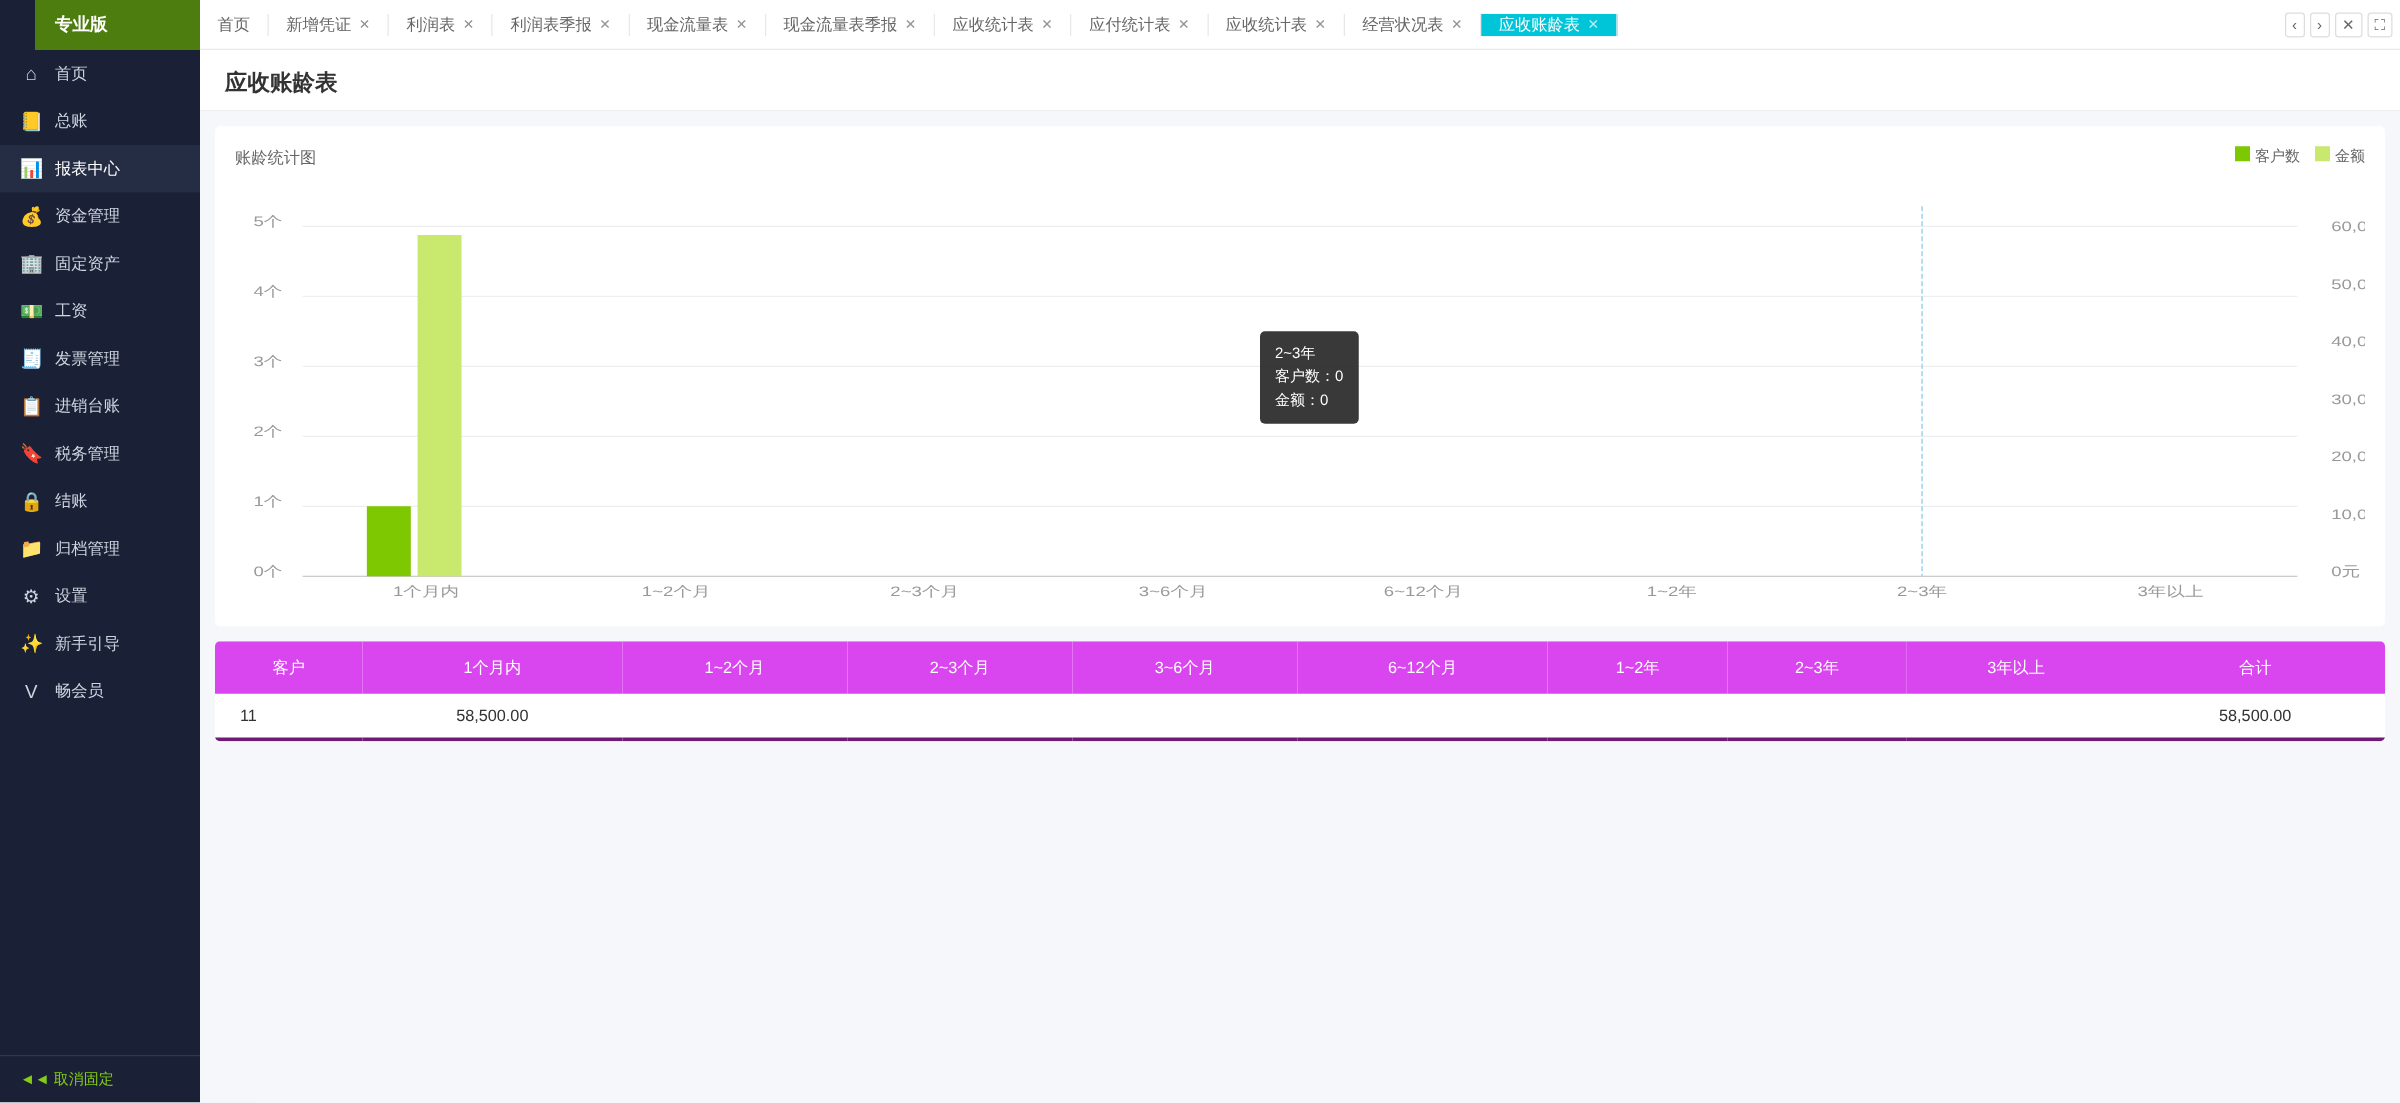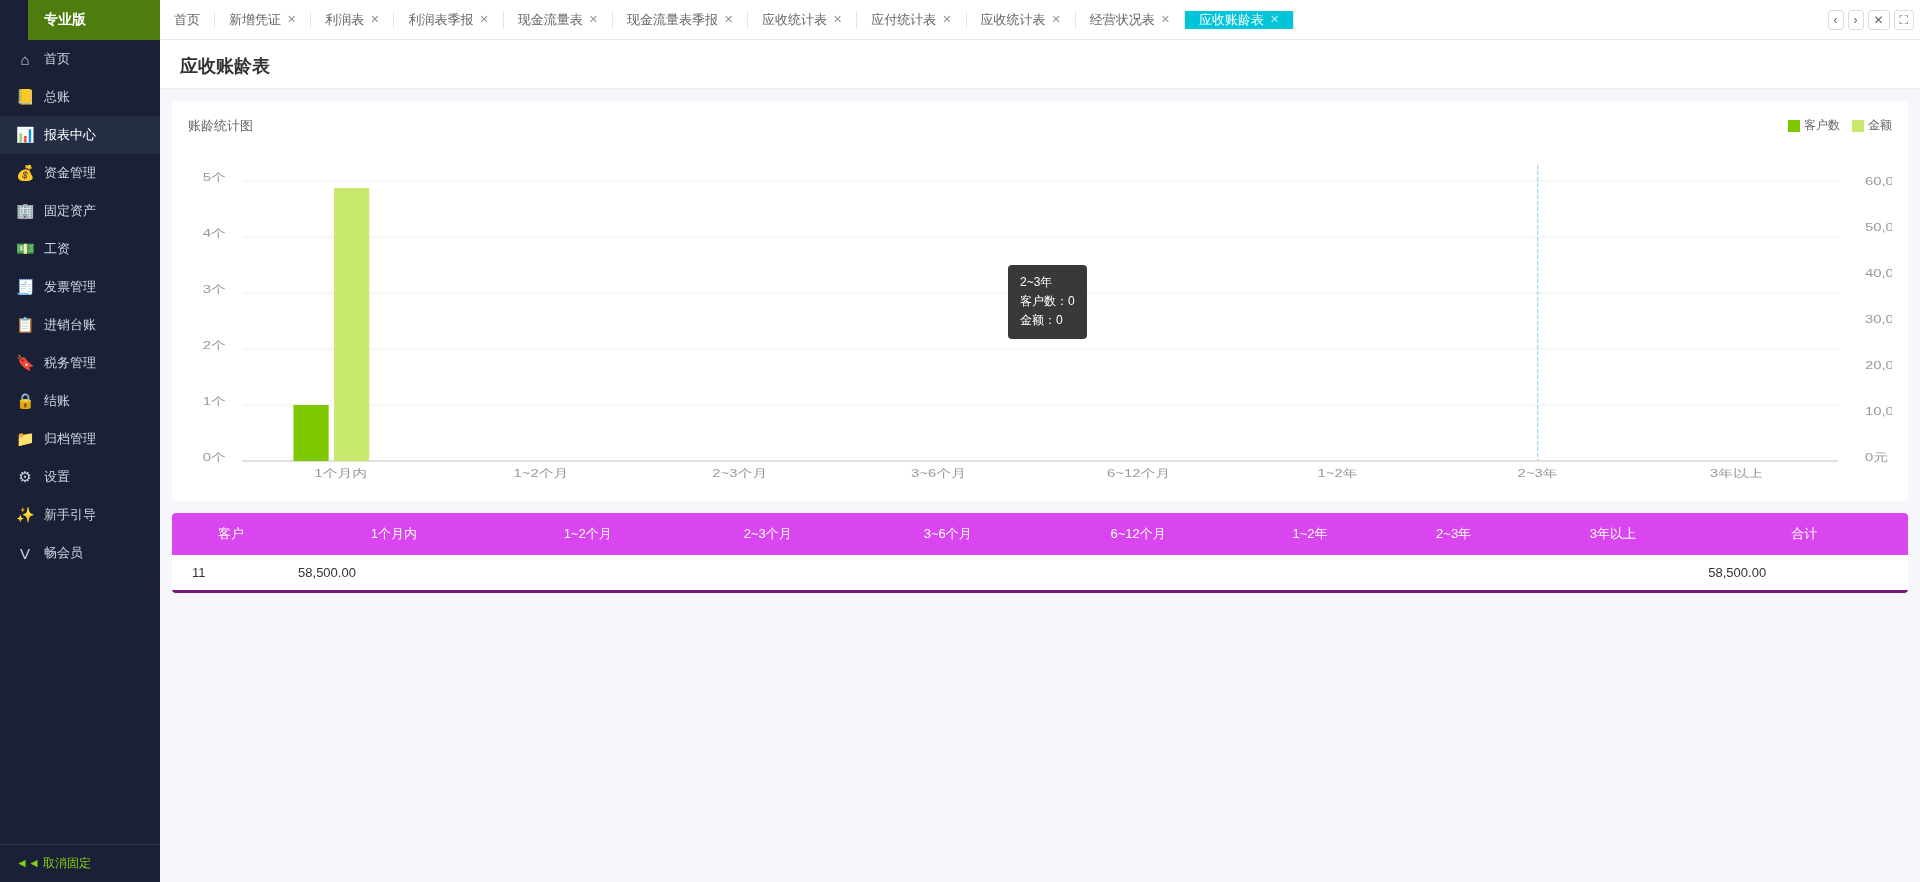--- a/index.html
+++ b/index.html
@@ -181,21 +181,21 @@
     .chart-legend {
       position: absolute;
       top: 16px;
       right: 16px;
       display: flex;
       align-items: center;
       gap: 12px;
       font-size: 12px;
       color: #666;
     }
-    .legend-item { display: flex; align-items: center; gap: 4px; }
+    .legend-item { display: flex; align-items: flex-start; gap: 4px; }
     .legend-dot { width: 12px; height: 12px; }
 
     
     .chart-svg-wrap {
       width: 100%;
       height: 340px;
       position: relative;
     }
 
     
@@ -217,21 +217,21 @@
       padding: 12px 8px;
       text-align: center;
       font-size: 13px;
       font-weight: normal;
     }
     .data-table tbody tr {
       border-bottom: 3px solid #701a75;
     }
     .data-table tbody td {
       padding: 10px 8px;
-      text-align: left;
+      text-align: center;
       font-size: 13px;
       color: #333;
     }
     .data-table tbody td:first-child {
       text-align: left;
       padding-left: 20px;
     }
     .data-table tbody tr.total-row {
       font-weight: bold;
     }

